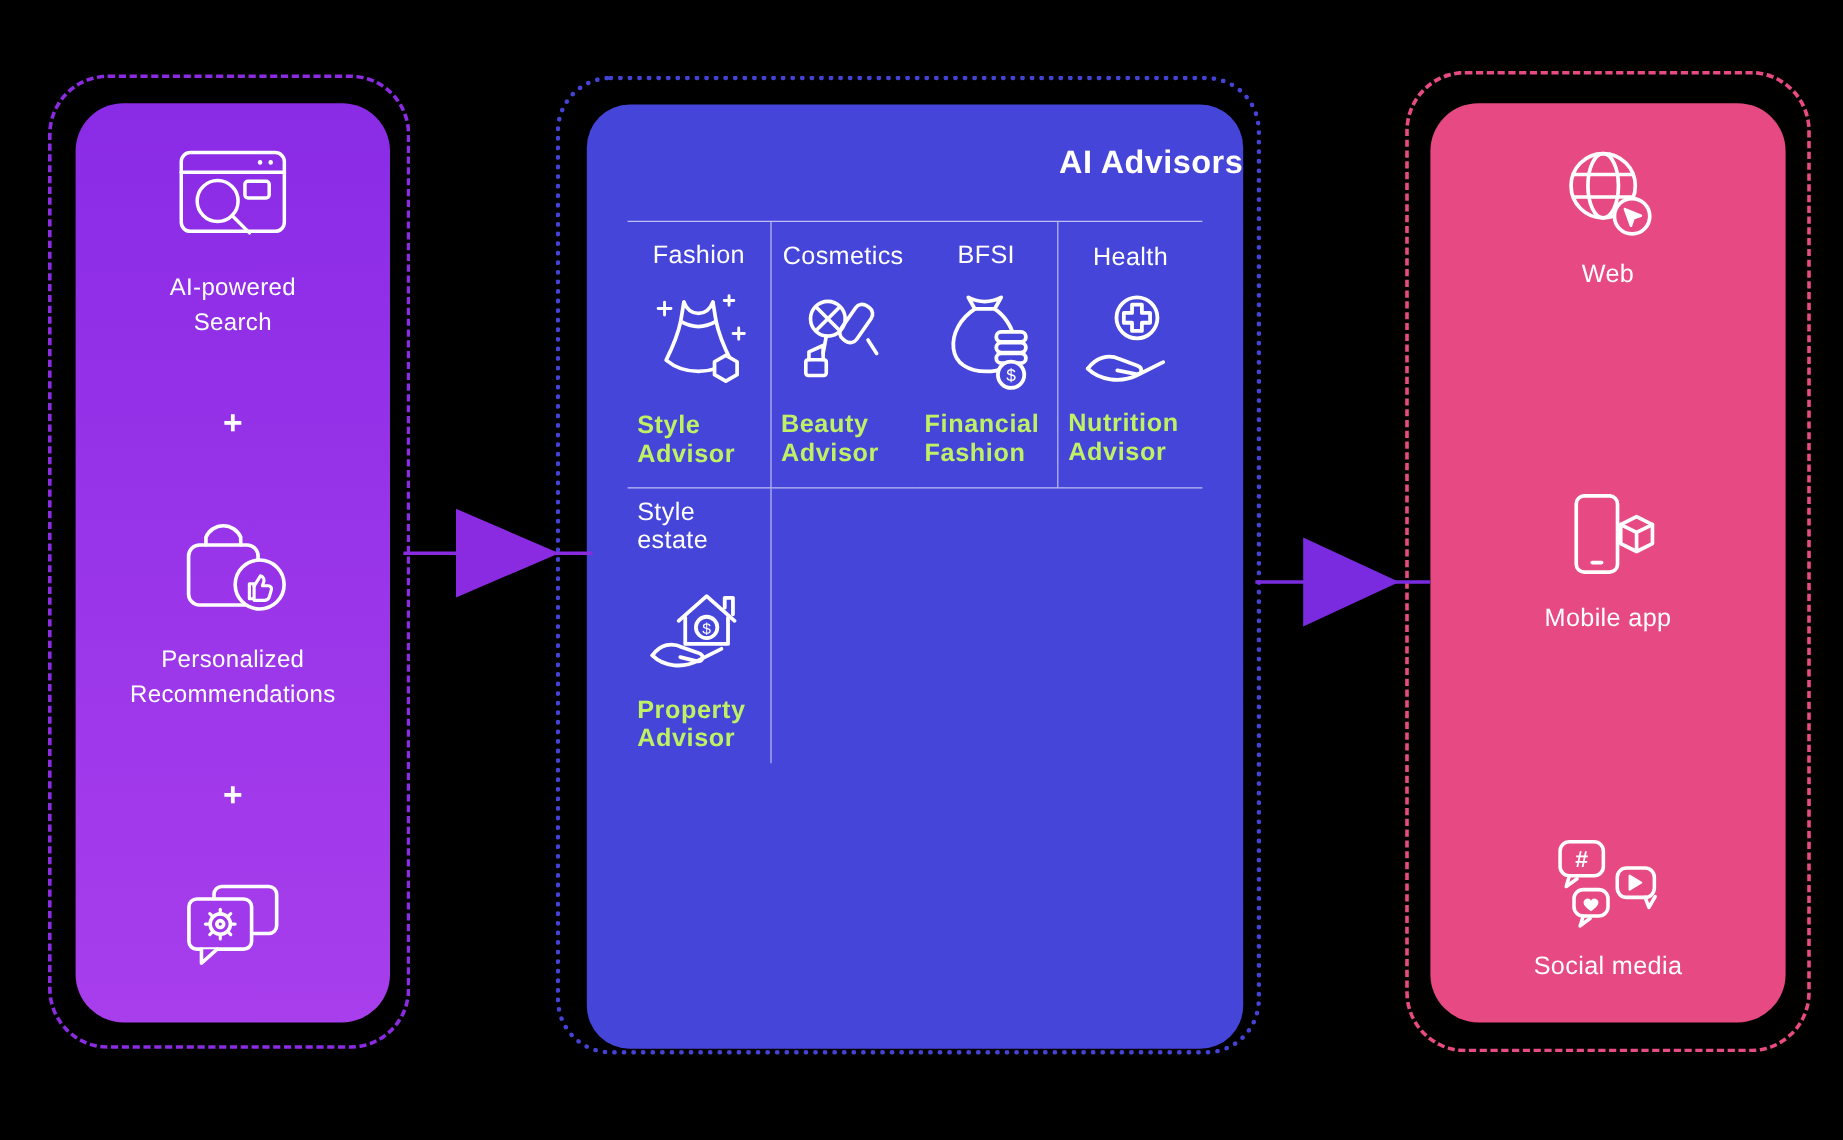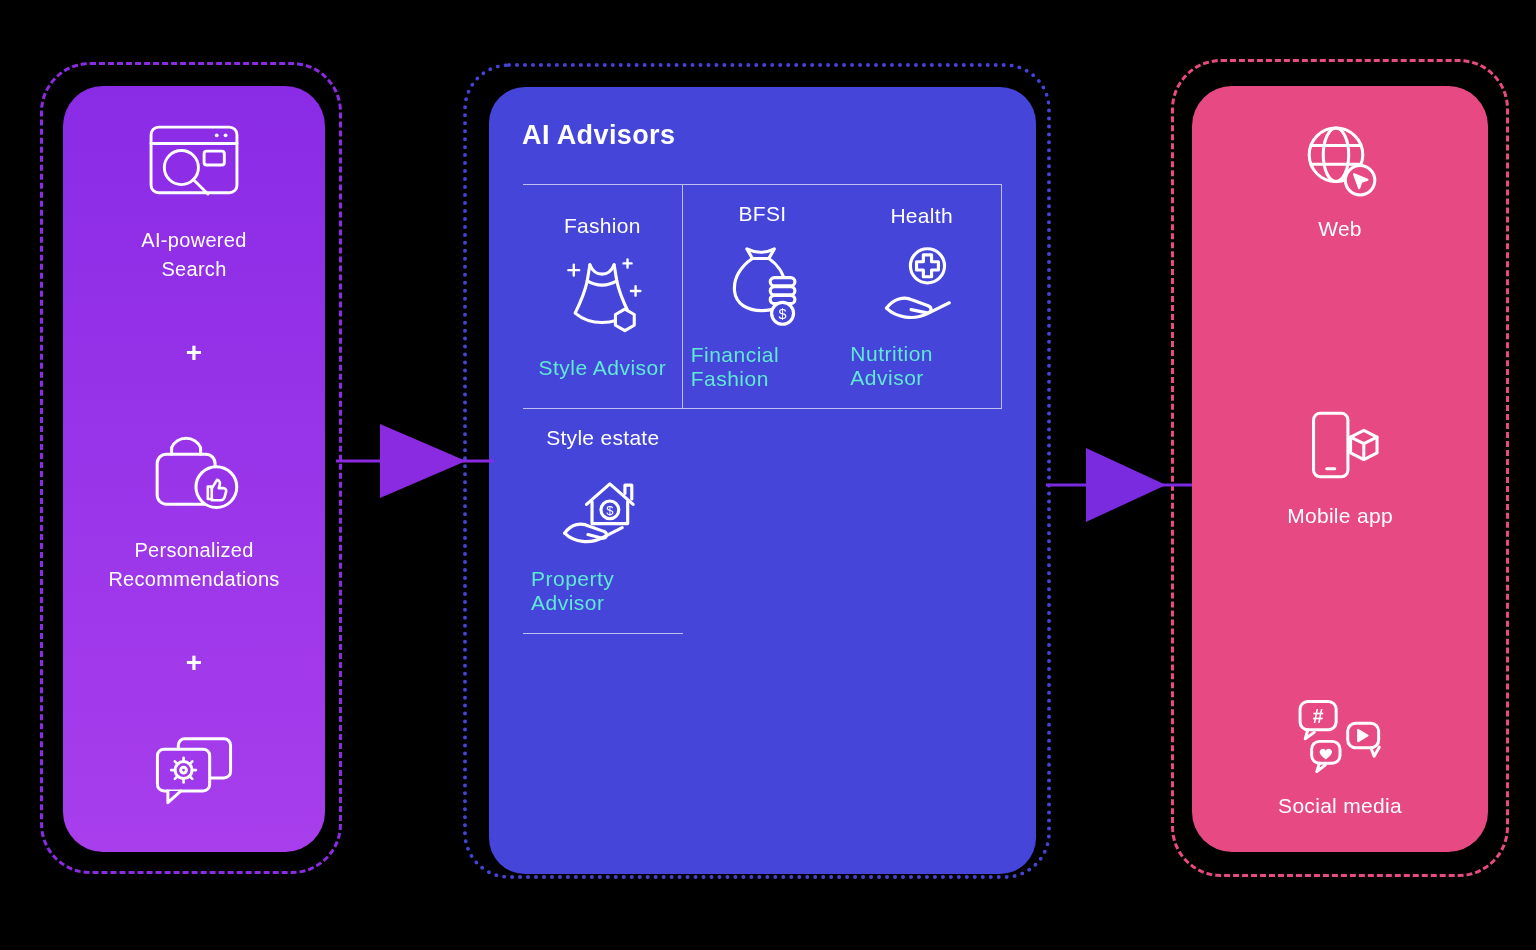--- a/index.html
+++ b/index.html
@@ -23,32 +23,32 @@
   }
   .feature { display:flex; flex-direction:column; align-items:center; gap:18px; }
   .feature-label { font-size:20px; line-height:1.45; text-align:center; white-space:pre-line; letter-spacing:.3px; }
   .plus { font-size:28px; font-weight:bold; color:#fff; }
 
   
   .mid-panel {
     left:489px; top:87px; width:547px; height:787px; border-radius:36px;
     background:#4645D9; color:#fff;
   }
-  .mid-header { height:97px; display:flex; align-items:center; justify-content:flex-start;padding-left:33px; }
+  .mid-header { height:97px; display:flex; align-items:center; justify-content:flex-end;padding-left:33px; }
   .mid-title { font-size:27px; font-weight:bold; letter-spacing:.4px; }
   .advisor-grid {
     position:absolute; top:97px; left:34px; right:34px; bottom:16px;
-    display:grid; grid-template-columns:1fr 1fr 1fr; grid-template-rows:1fr 1fr 1fr;
+    display:grid; grid-template-columns:1fr 1fr 1fr 1fr; grid-template-rows:1fr 1fr 1fr;
     border-top:1px solid rgba(255,255,255,.65);
   }
   .cell { display:flex; flex-direction:column; align-items:center; justify-content:center; gap:16px; padding:8px; }
   .cell:nth-child(odd) { border-right:1px solid rgba(255,255,255,.65); }
   .cell:nth-child(-n+4) { border-bottom:1px solid rgba(255,255,255,.65); }
   .cat { font-size:21px; color:#fff; letter-spacing:.3px; }
-  .adv { font-size:21px; color:#5eead4; letter-spacing:.5px; }
+  .adv { font-size:21px; color:#bef264; letter-spacing:.5px;font-weight:bold; }
 
   
   .right-panel {
     left:1192px; top:86px; width:296px; height:766px; border-radius:40px;
     background:#E74A82; color:#fff;
     display:flex; flex-direction:column; align-items:center; justify-content:space-between;
     padding:34px 14px;
   }
   .channel { display:flex; flex-direction:column; align-items:center; gap:14px; }
   .channel-label { font-size:21px; letter-spacing:.3px; }
@@ -146,20 +146,36 @@
               <path d="M13 8 v8 M9 12 h8"></path>
               <path d="M53 4 v6 M50 7 h6"></path>
               <path d="M59 24 v7 M55.5 27.5 h7"></path>
             </g>
             <path d="M51 41 l7 4 v8 l-7 4 -7 -4 v-8 z" fill="#4645D9"></path>
           </g>
         </svg>
         <div class="adv">Style Advisor</div>
       </div>
 
+      <div class="cell">
+        <div class="cat">Cosmetics</div>
+        <svg width="100" height="84" viewBox="0 0 76 64">
+          <g class="ico">
+            <circle cx="28" cy="18" r="11"></circle>
+            <line x1="21" y1="11" x2="35" y2="25"></line>
+            <line x1="35" y1="11" x2="21" y2="25"></line>
+            <line x1="27" y1="29" x2="25" y2="40"></line>
+            <rect x="40" y="8" width="12" height="26" rx="5" transform="rotate(35 46 21)"></rect>
+            <line x1="53.5" y1="31.5" x2="59" y2="40"></line>
+            <path d="M16 44 v-5 l9 -4 v9"></path>
+            <rect x="14" y="44" width="13" height="10" rx="1.5"></rect>
+          </g>
+        </svg>
+        <div class="adv">Beauty Advisor</div>
+      </div>
 
 
       <div class="cell">
         <div class="cat">BFSI</div>
         <svg width="88" height="85" viewBox="0 0 64 62">
           <g class="ico">
             <path d="M25 12 l-4 -7 c7 3.5 13 3.5 20 0 l-4 7"></path>
             <path d="M25 12 h12"></path>
             <path d="M37 12 c6 4 11 11 12 19"></path>
             <path d="M25 12 C16 18 11 27 12 36 c1 9 9 14 20 14 4 0 8 -0.7 11 -2"></path>

